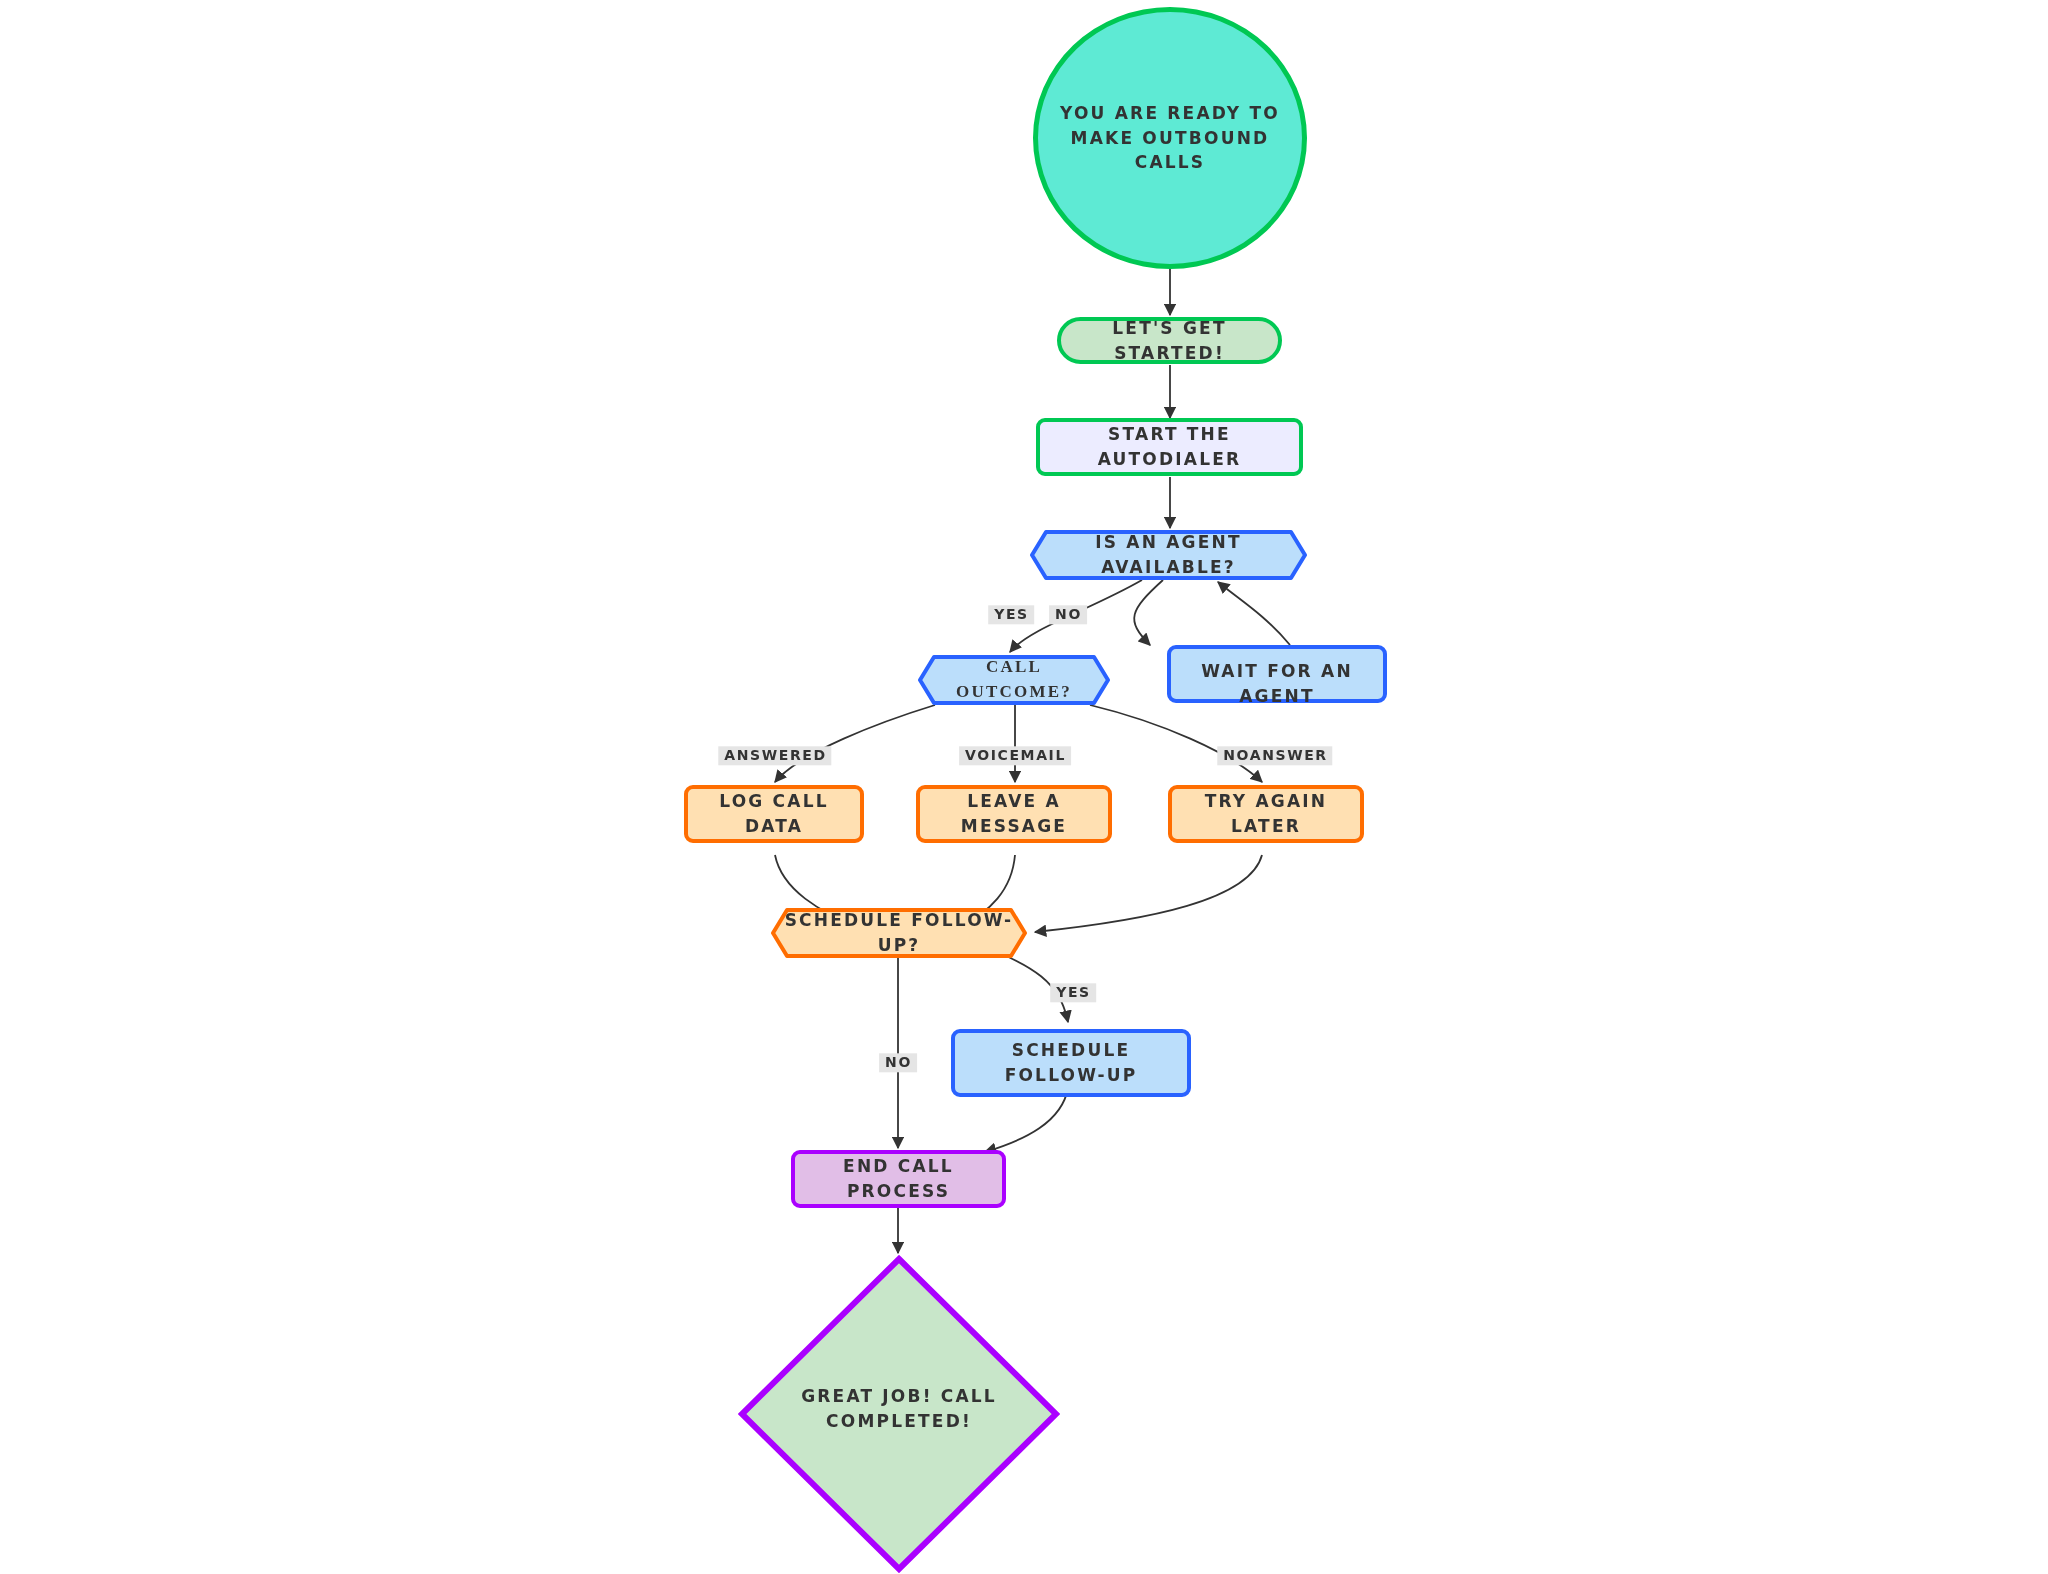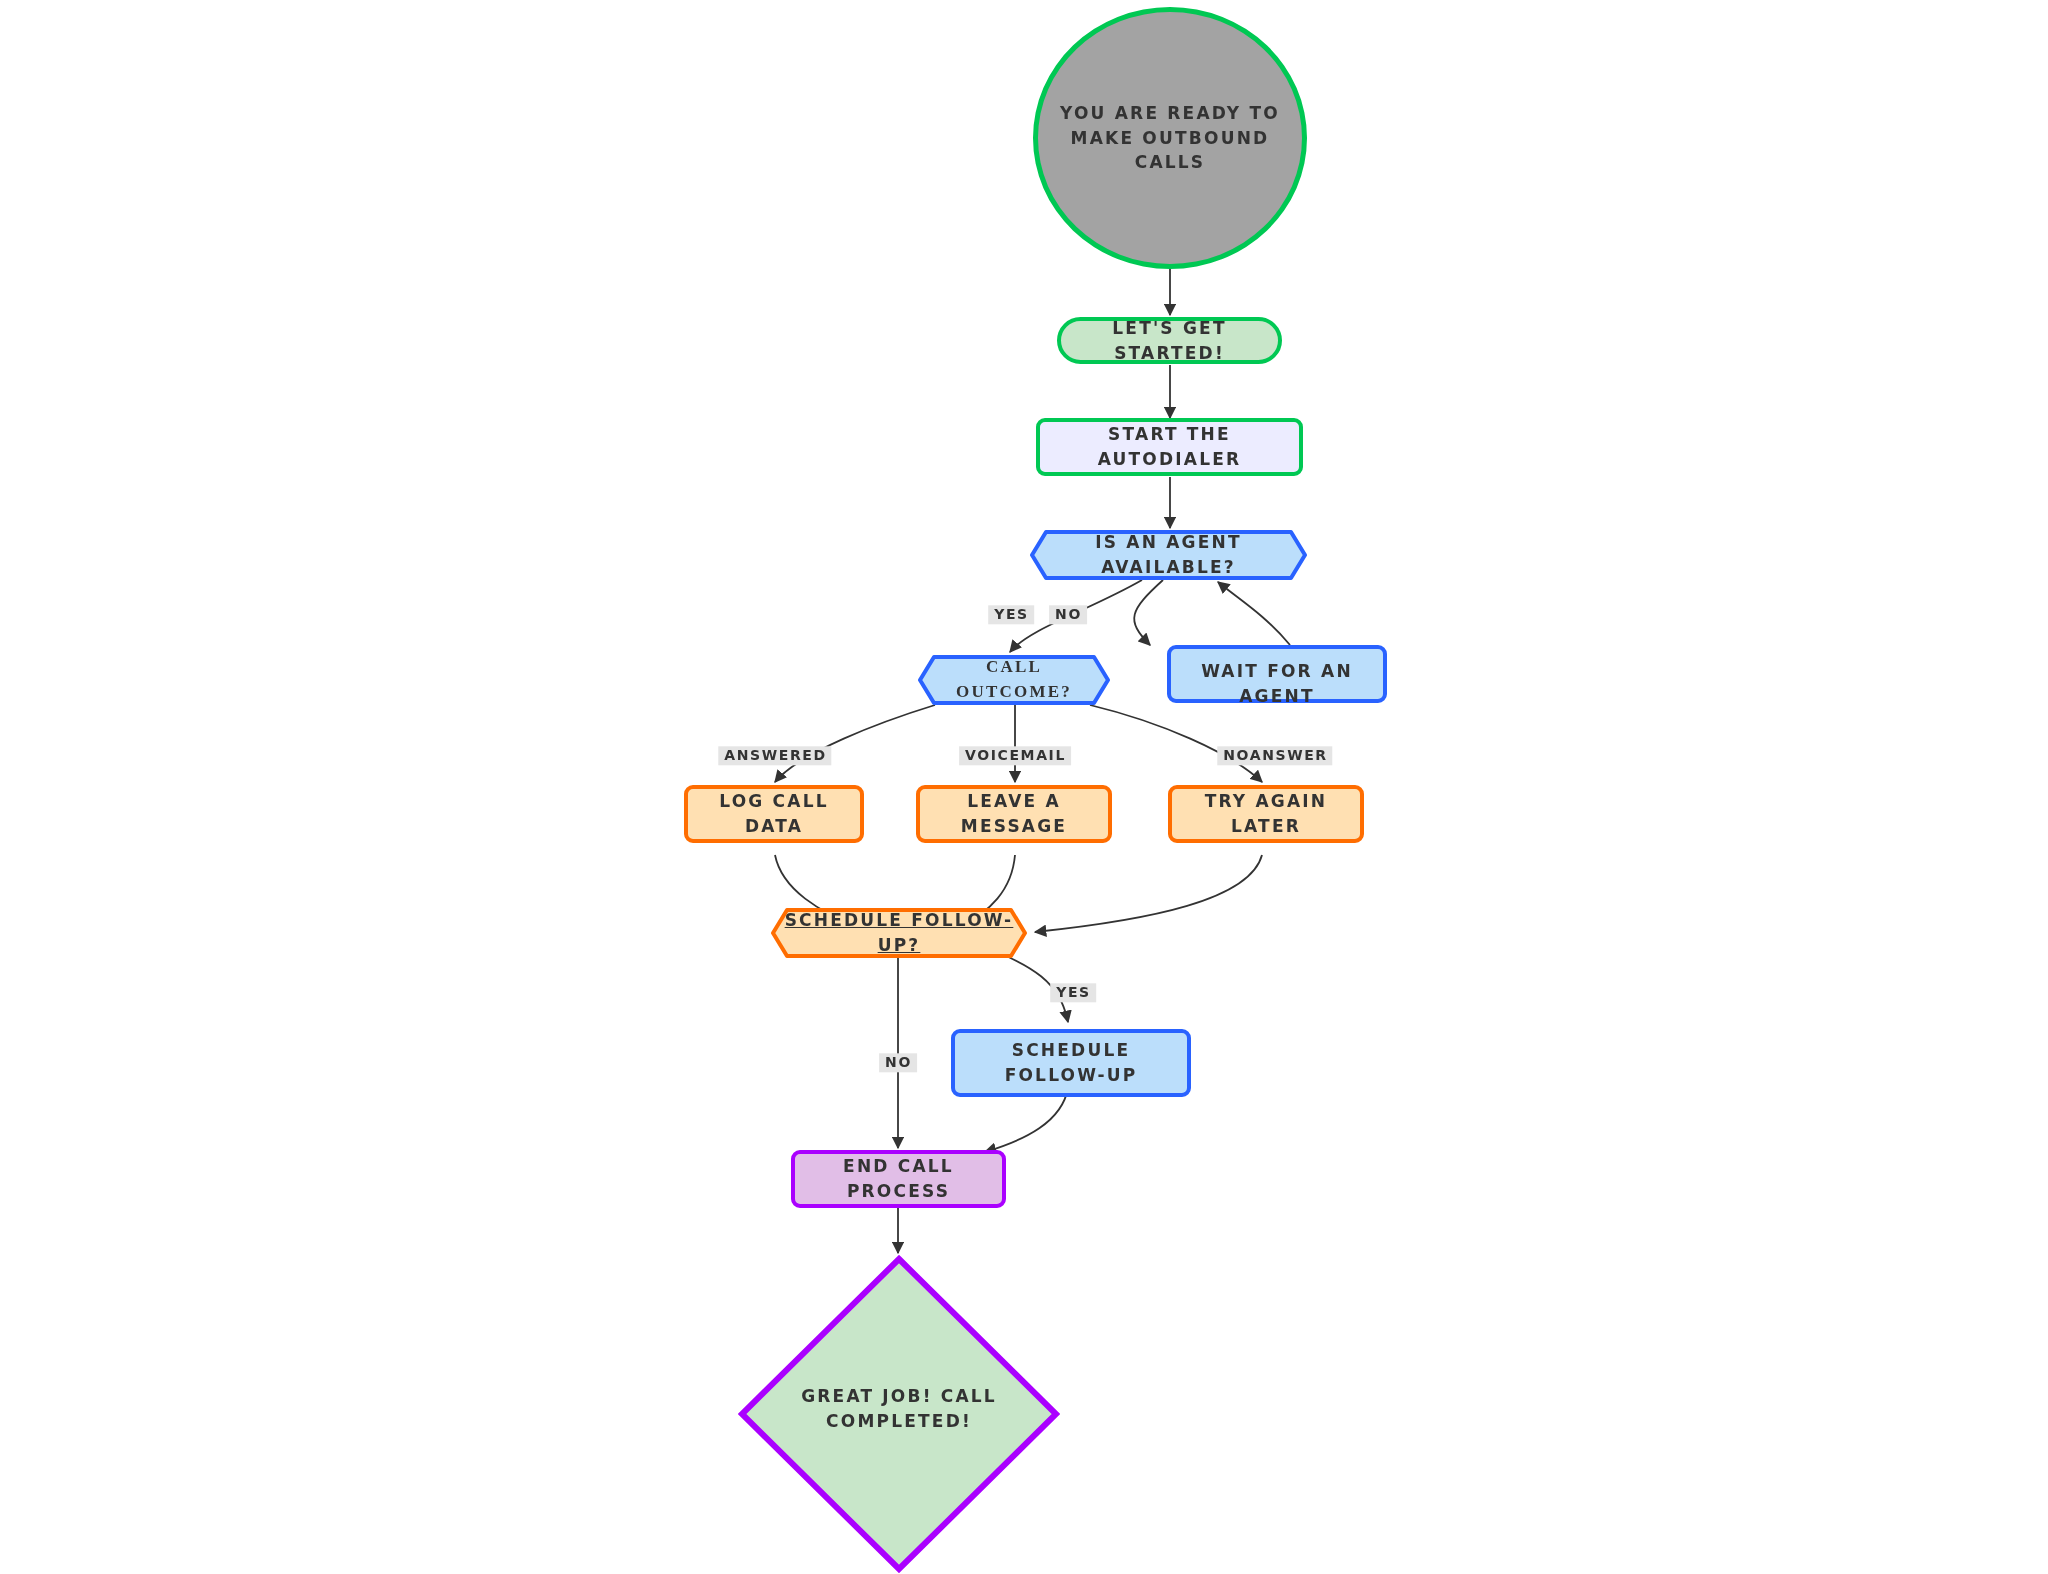--- a/index.html
+++ b/index.html
@@ -150,21 +150,21 @@
 
       <path d="M 898 938 L 898 1148"></path>
 
       <path d="M 1068 1088 C 1062 1122, 1025 1140, 985 1152"></path>
 
       <path d="M 898 1208 L 898 1253"></path>
     </g>
   </svg>
 
   <div class="node shape-circle" style="left:1033px; top:7px; width:274px; height:262px;
-              background:#a3a3a3; border-color:#00c853; border-width:5px;">
+              background:#5eead4; border-color:#00c853; border-width:5px;">
     <span class="node-label" style="text-transform: uppercase;">You are ready to
 make outbound calls</span>
   </div>
 
   <div class="node shape-stadium" style="left:1057px; top:317px; width:225px; height:47px;
               background:#c8e6c9; border-color:#00c853; border-width:4px;">
     <span class="node-label" style="text-transform: uppercase;">Let's get started!</span>
   </div>
 
   <div class="node shape-rect" style="left:1036px; top:418px; width:267px; height:58px;
@@ -203,21 +203,21 @@
 
   <div class="node shape-rect" style="left:1168px; top:785px; width:196px; height:58px;
               background:#ffe0b2; border-color:#ff6d00; border-width:4px;">
     <span class="node-label" style="text-transform: uppercase;">Try Again Later</span>
   </div>
 
   <div class="node shape-hex" style="left:771px; top:908px; width:256px; height:50px;">
     <svg class="hex-svg" viewBox="0 0 256 50" preserveAspectRatio="none">
       <polygon points="16,2 240,2 254,25 240,48 16,48 2,25" fill="#ffe0b2" stroke="#ff6d00" stroke-width="4" stroke-linejoin="round"></polygon>
     </svg>
-    <span class="node-label" style="text-transform: uppercase; text-decoration: underline;">Schedule Follow-up?</span>
+    <span class="node-label" style="text-transform: uppercase;">Schedule Follow-up?</span>
   </div>
 
   <div class="node shape-rect" style="left:951px; top:1029px; width:240px; height:68px;
               background:#bbdefb; border-color:#2962ff; border-width:4px;">
     <span class="node-label" style="text-transform: uppercase;">Schedule Follow-up</span>
   </div>
 
   <div class="node shape-rect" style="left:791px; top:1150px; width:215px; height:58px;
               background:#e1bee7; border-color:#aa00ff; border-width:4px;">
     <span class="node-label" style="text-transform: uppercase;">End Call Process</span>

